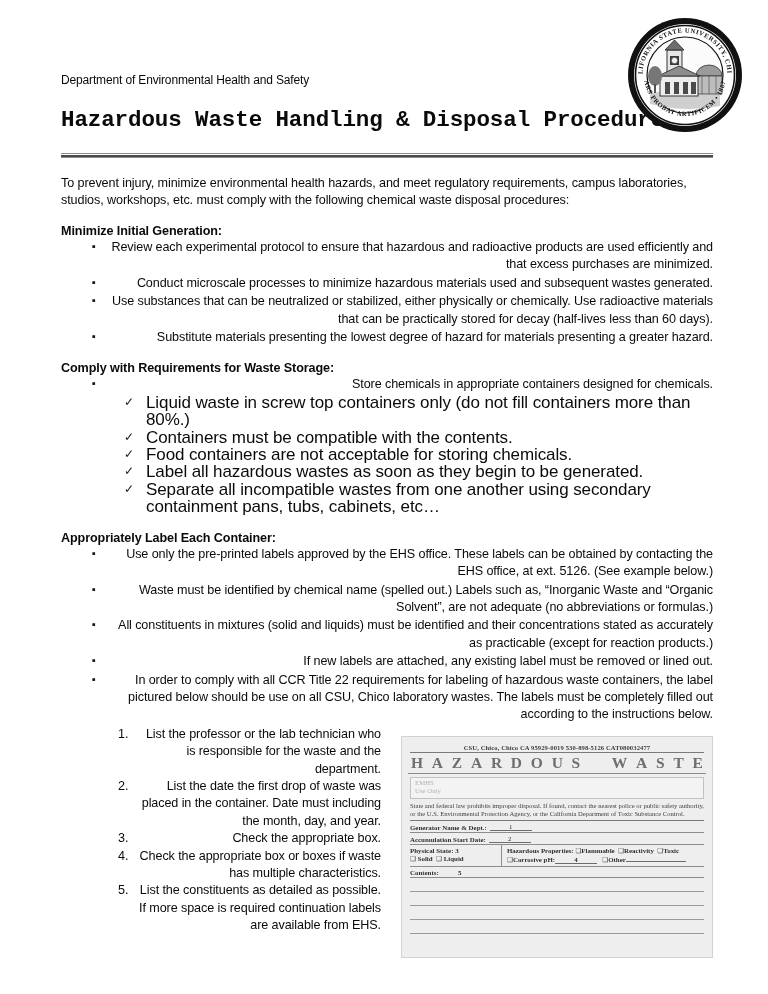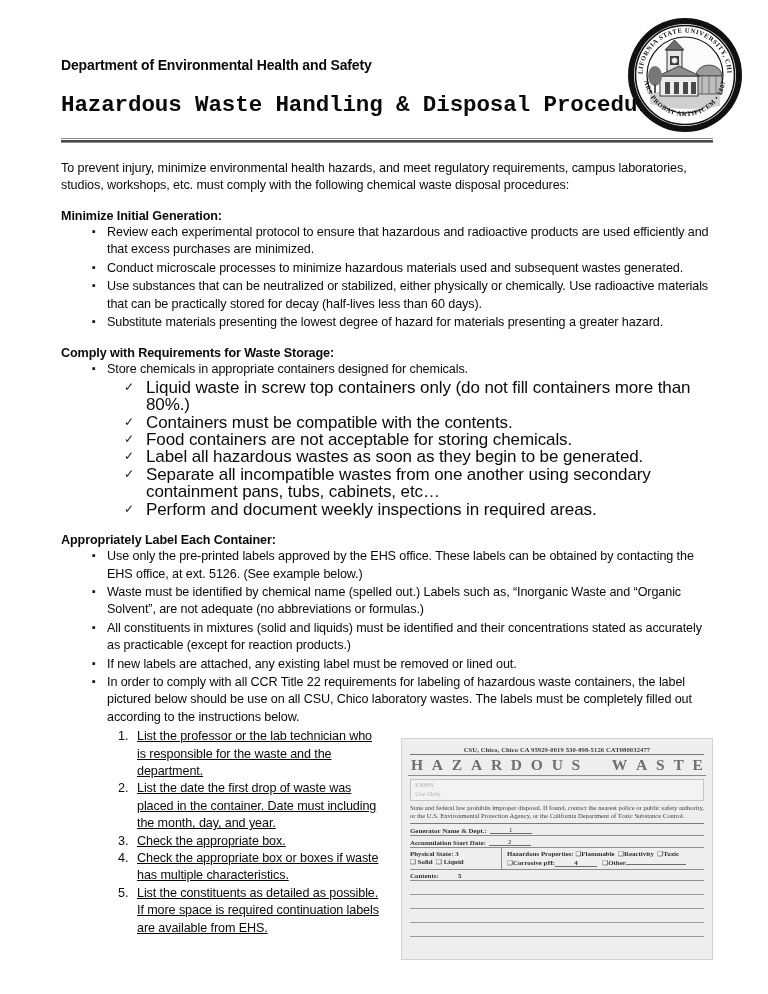--- a/index.html
+++ b/index.html
@@ -28,24 +28,25 @@
     top: 0;
     width: 652px;
   }
 
   
   .header-block {
     position: relative;
     padding-top: 58px;
   }
   .dept-line {
-    font-size: 14px;
-    font-weight: bold;
+    font-size: 12px;
+    font-weight: normal;
     letter-spacing: -0.15px;
     line-height: 14px;
+    margin-top: 15px;
   }
   .doc-title {
     font-family: Liberation Mono, monospace;
     font-size: 22.5px;
     font-weight: bold;
     letter-spacing: -0.1px;
     margin-top: 20px;
     line-height: 26px;
   }
   .rule {
@@ -81,20 +82,21 @@
   h2.section {
     font-size: 12.6px;
     font-weight: bold;
     margin: 15px 0 1px 0;
     letter-spacing: -0.1px;
   }
   ul.sq, ol.num {
     margin: 0;
     padding: 0;
     list-style: none;
+    text-align: right;
   }
   ul.sq > li {
     position: relative;
     font-size: 12.6px;
     line-height: 17.4px;
     padding-left: 46px;
     margin-top: 1px;
     letter-spacing: -0.1px;
   }
   ul.sq > li::before {
@@ -123,21 +125,20 @@
     position: absolute;
     left: 63px;
     top: 0px;
     font-size: 12px;
     color: #222;
   }
   ol.num {
     margin: 2px 16px 0 0;
     padding: 0;
     counter-reset: stepnum;
-    text-decoration: underline;
   }
   ol.num > li {
     position: relative;
     counter-increment: stepnum;
     font-size: 12.6px;
     line-height: 17.4px;
     padding-left: 76px;
     letter-spacing: -0.1px;
   }
   ol.num > li::before {
@@ -370,21 +371,20 @@
     <h2 class="section">Comply with Requirements for Waste Storage:</h2>
     <ul class="sq">
       <li>Store chemicals in appropriate containers designed for chemicals.</li>
     </ul>
     <ul class="chk">
       <li>Liquid waste in screw top containers only (do not fill containers more than 80%.)</li>
       <li>Containers must be compatible with the contents.</li>
       <li>Food containers are not acceptable for storing chemicals.</li>
       <li>Label all hazardous wastes as soon as they begin to be generated.</li>
       <li>Separate all incompatible wastes from one another using secondary containment pans, tubs, cabinets, etc…</li>
-      <li>Perform and document weekly inspections in required areas.</li>
     </ul>
 
     <h2 class="section">Appropriately Label Each Container:</h2>
     <ul class="sq">
       <li>Use only the pre-printed labels approved by the EHS office. These labels can be obtained by contacting the EHS office, at ext. 5126. (See example below.)</li>
       <li>Waste must be identified by chemical name (spelled out.)  Labels such as, “Inorganic Waste and “Organic Solvent”, are not adequate (no abbreviations or formulas.)</li>
       <li>All constituents in mixtures (solid and liquids) must be identified and their concentrations stated as accurately as practicable (except for reaction products.)</li>
       <li>If new labels are attached, any existing label must be removed or lined out.</li>
       <li>In order to comply with all CCR Title 22 requirements for labeling of hazardous waste containers, the label pictured below should be use on all CSU, Chico laboratory wastes. The labels must be completely filled out according to the instructions below.</li>
     </ul>

